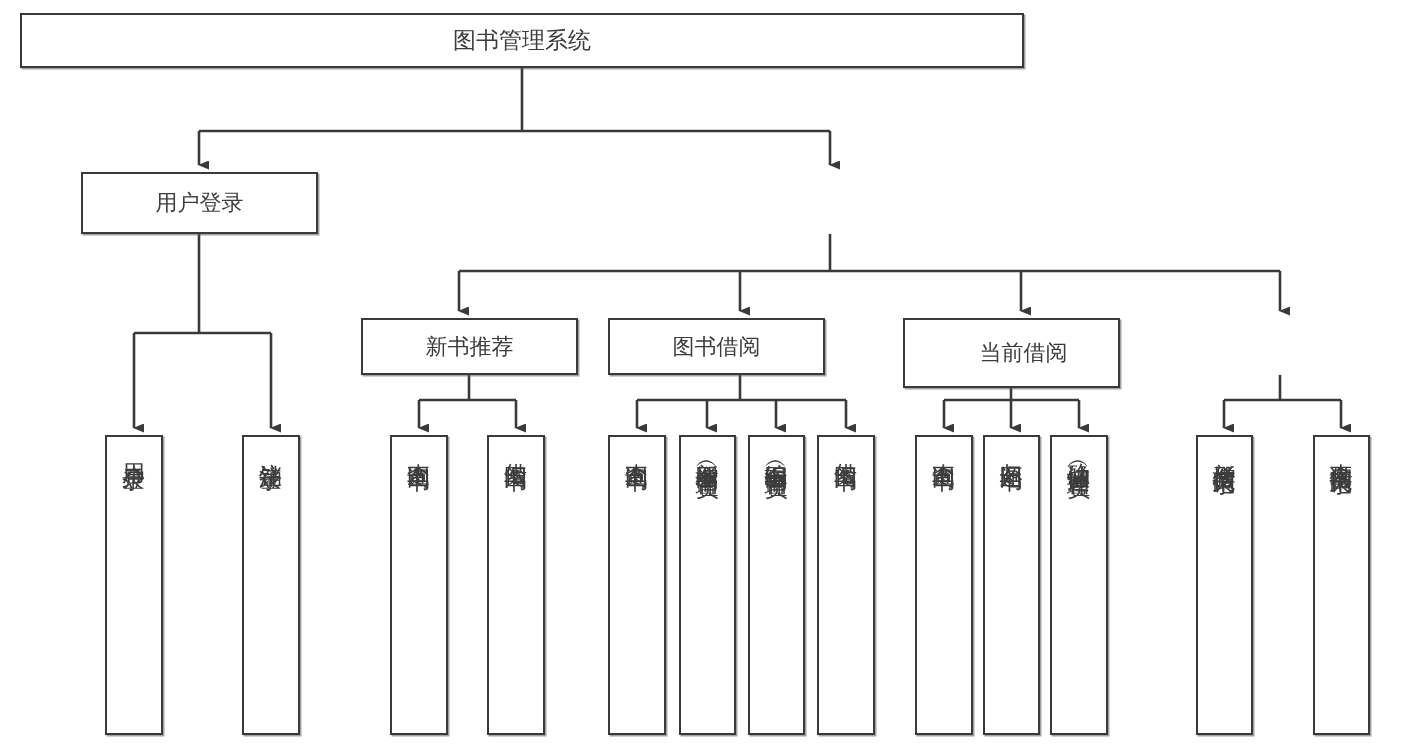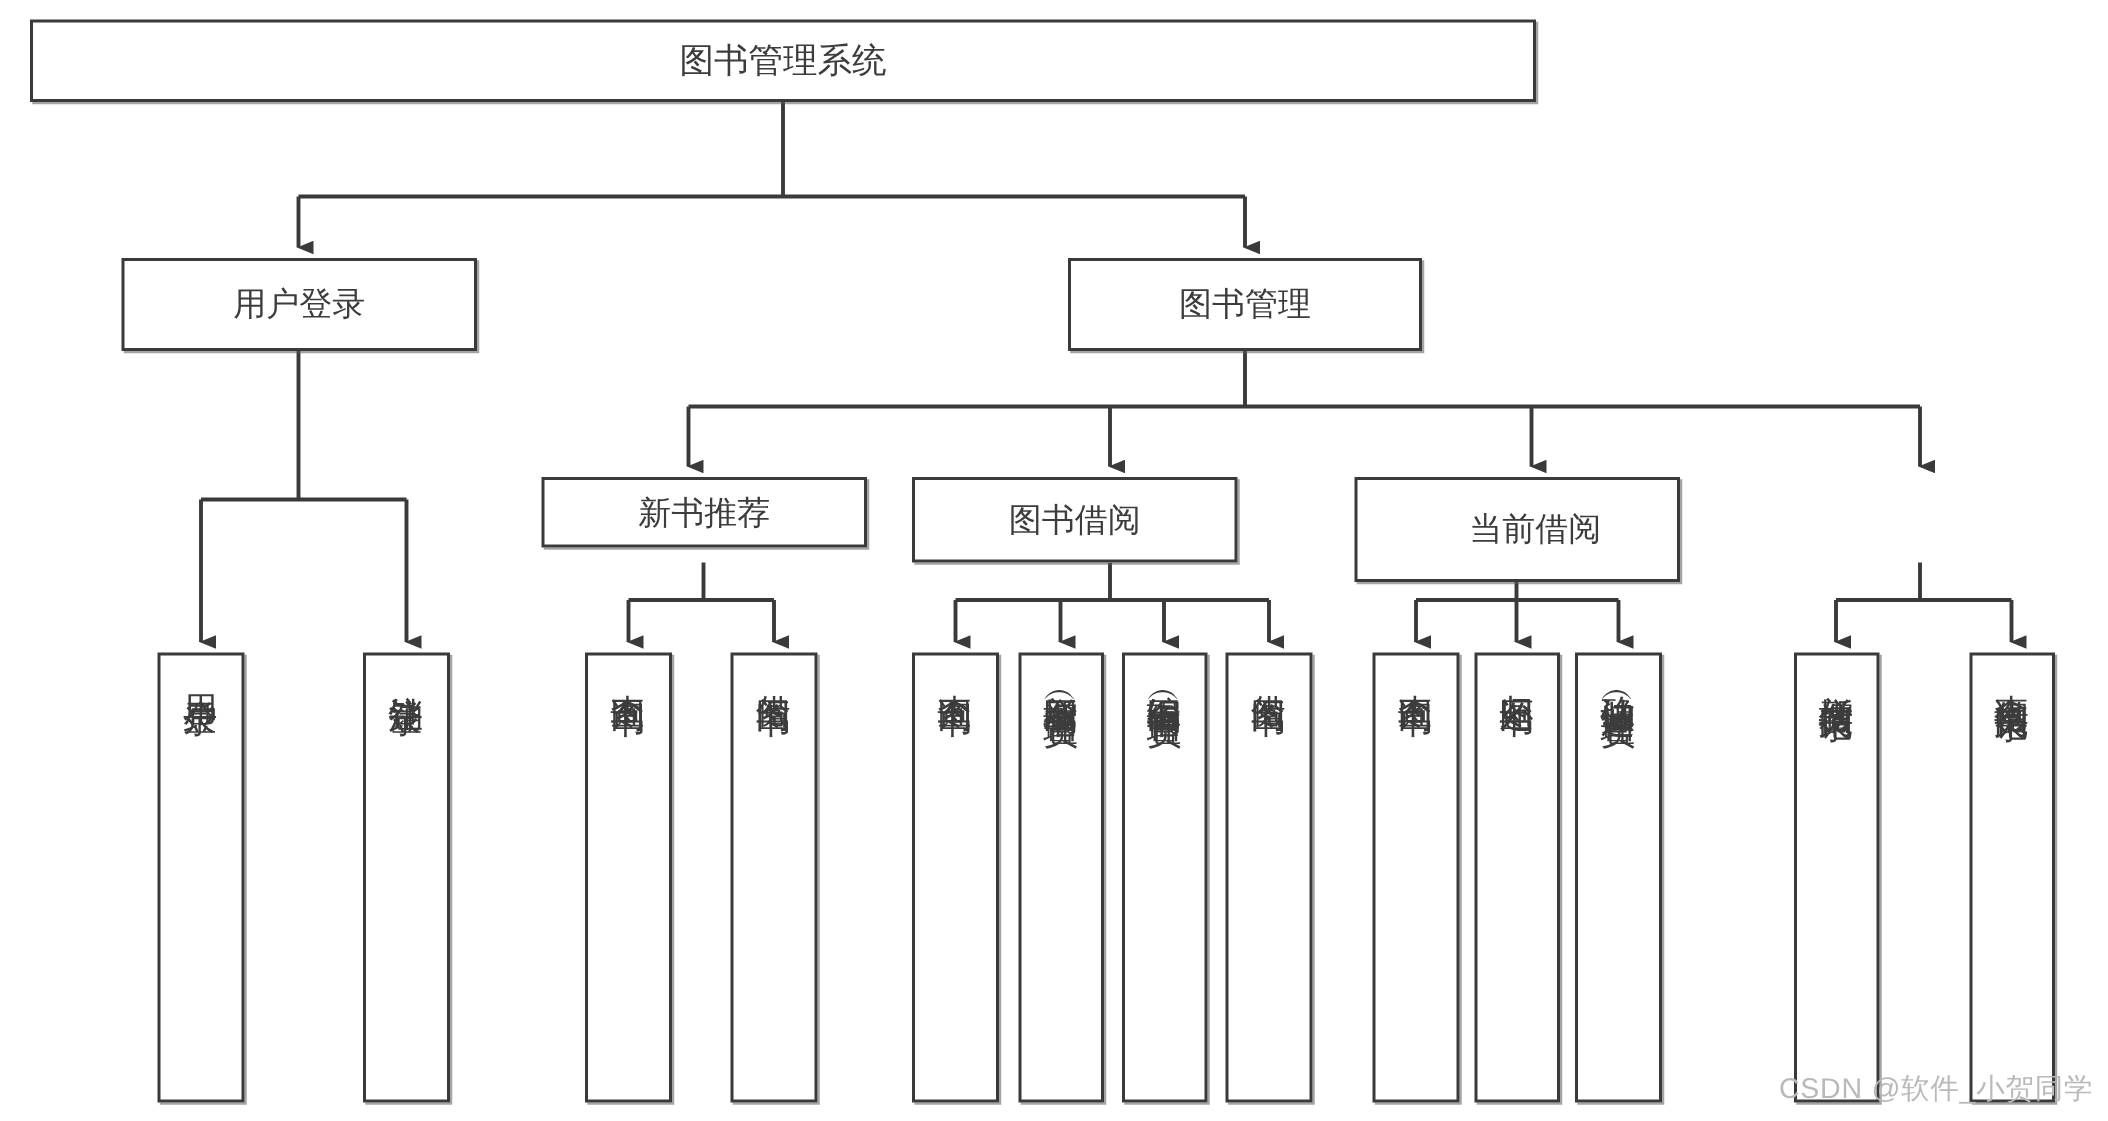--- a/index.html
+++ b/index.html
@@ -127,25 +127,22 @@
     </g>
   </svg>
 
   <div class="node root" style="left:20px; top:13px; width:1004px; height:55px;">
     <span class="label">图书管理系统</span>
   </div>
 
   <div class="node level2" style="left:81px; top:172px; width:237px; height:62px;">
     <span class="label">用户登录</span>
   </div>
-  <div class="node level2" style="left:712px; top:172px; width:236px; height:62px;">
-    <span class="label">图书管理</span>
-  </div>
 
-  <div class="node level2" style="left:361px; top:318px; width:217px; height:47px;">
+  <div class="node level2" style="left:361px; top:318px; width:217px; height:57px;">
     <span class="label">新书推荐</span>
   </div>
   <div class="node level2" style="left:608px; top:318px; width:217px; height:57px;">
     <span class="label">图书借阅</span>
   </div>
   <div class="node level2" style="left:903px; top:318px; width:217px; height:70px;padding-left:24px;">
     <span class="label">当前借阅</span>
   </div>
 
   <div class="node leaf" style="left:105px; top:435px; width:58px; height:300px;">
@@ -185,15 +182,14 @@
     <span class="label">确认归还（管理员）</span>
   </div>
 
   <div class="node leaf" style="left:1196px; top:435px; width:57px; height:300px;">
     <span class="label">新增借阅记录</span>
   </div>
   <div class="node leaf" style="left:1313px; top:435px; width:57px; height:300px;">
     <span class="label">查询借阅记录</span>
   </div>
 
-  <div id="watermark">CSDN @软件_小贺同学</div>
 
 </div>
 
 </body></html>

